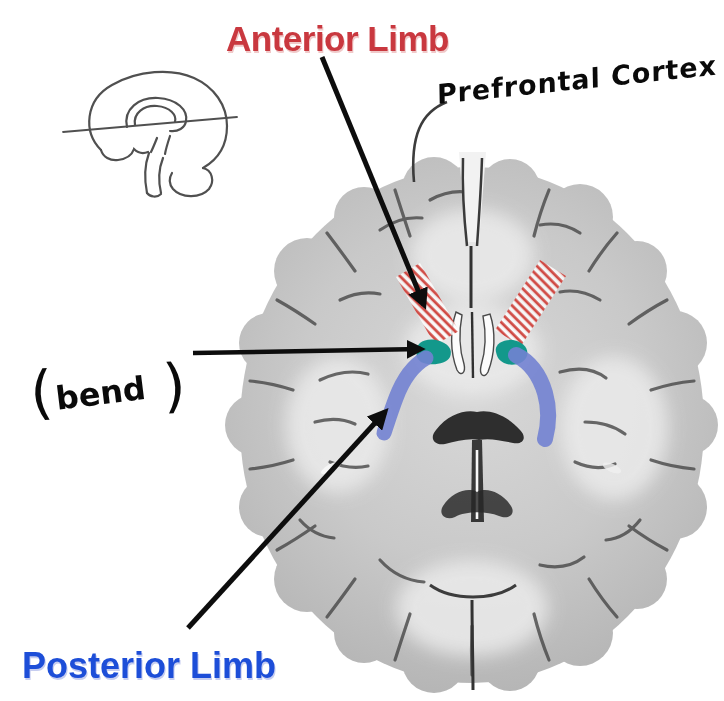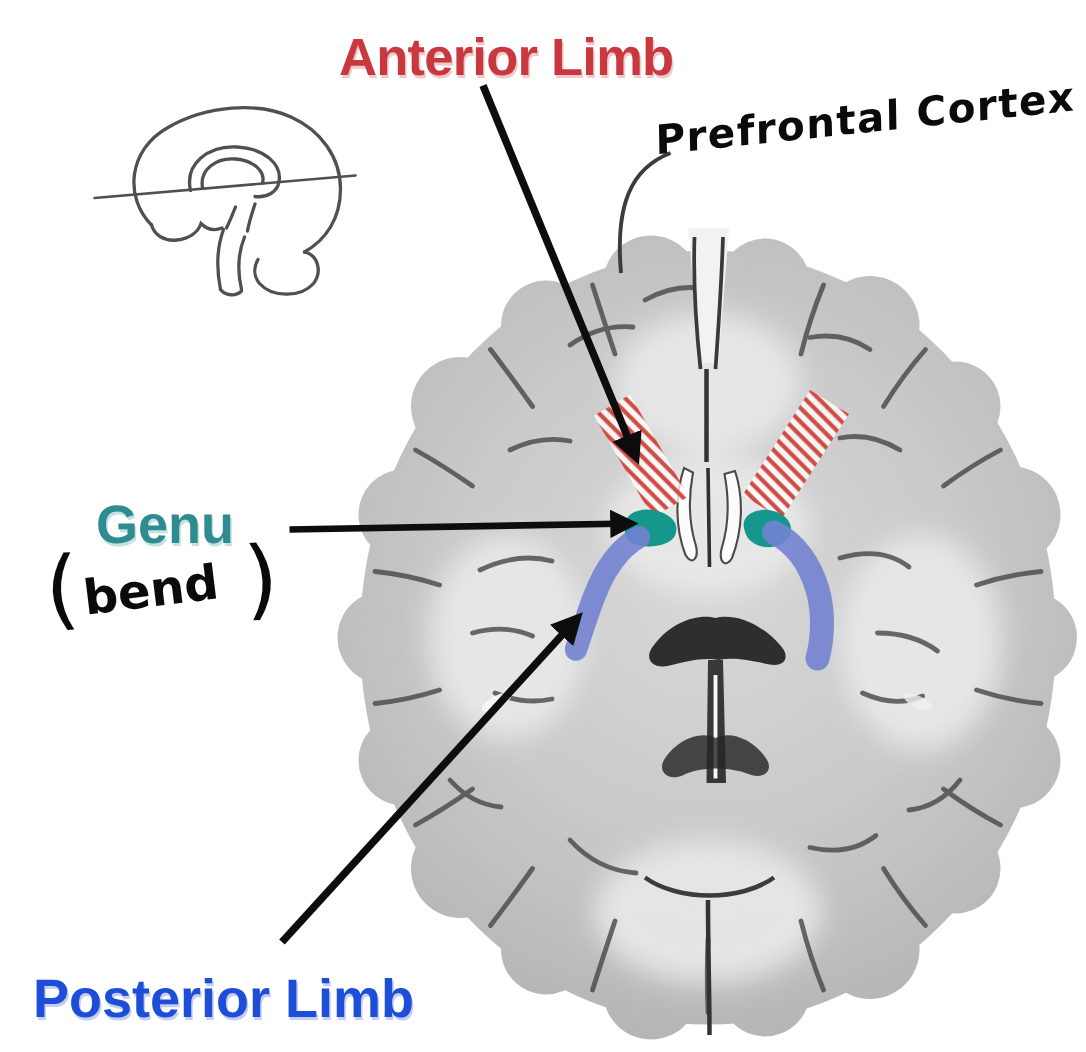--- a/index.html
+++ b/index.html
@@ -157,21 +157,20 @@
       <path d="M157 138 C155 143 153 148 151 152"></path>
       <path d="M170 136 C168 142 166 148 165 154"></path>
       <path d="M63 132 L237 117" stroke-width="1.8"></path>
     </g>
   </svg>
 
   <div class="lbl lbl-anterior">Anterior Limb</div>
 
   <div class="hand hand-prefrontal">Prefrontal Cortex</div>
 
-  <div class="lbl lbl-genu">Genu</div>
 
   <div class="hand hand-bend">
     <span class="paren">(</span>
     <span class="word">bend</span>
     <span class="paren close">)</span>
   </div>
 
   <div class="lbl lbl-posterior">Posterior Limb</div>
 
 </div>

